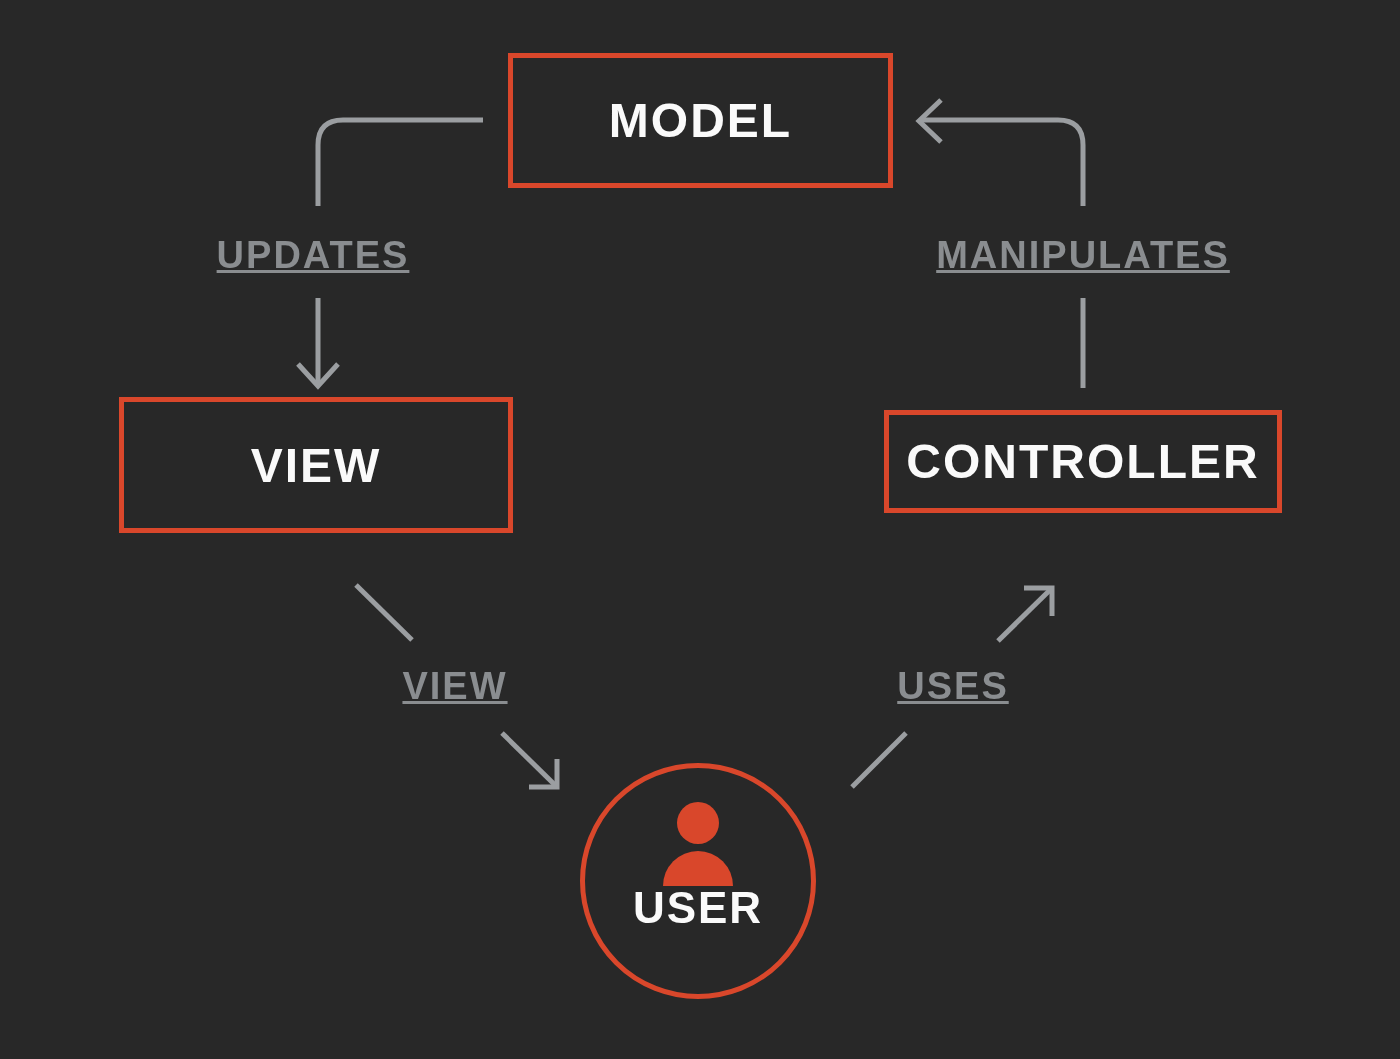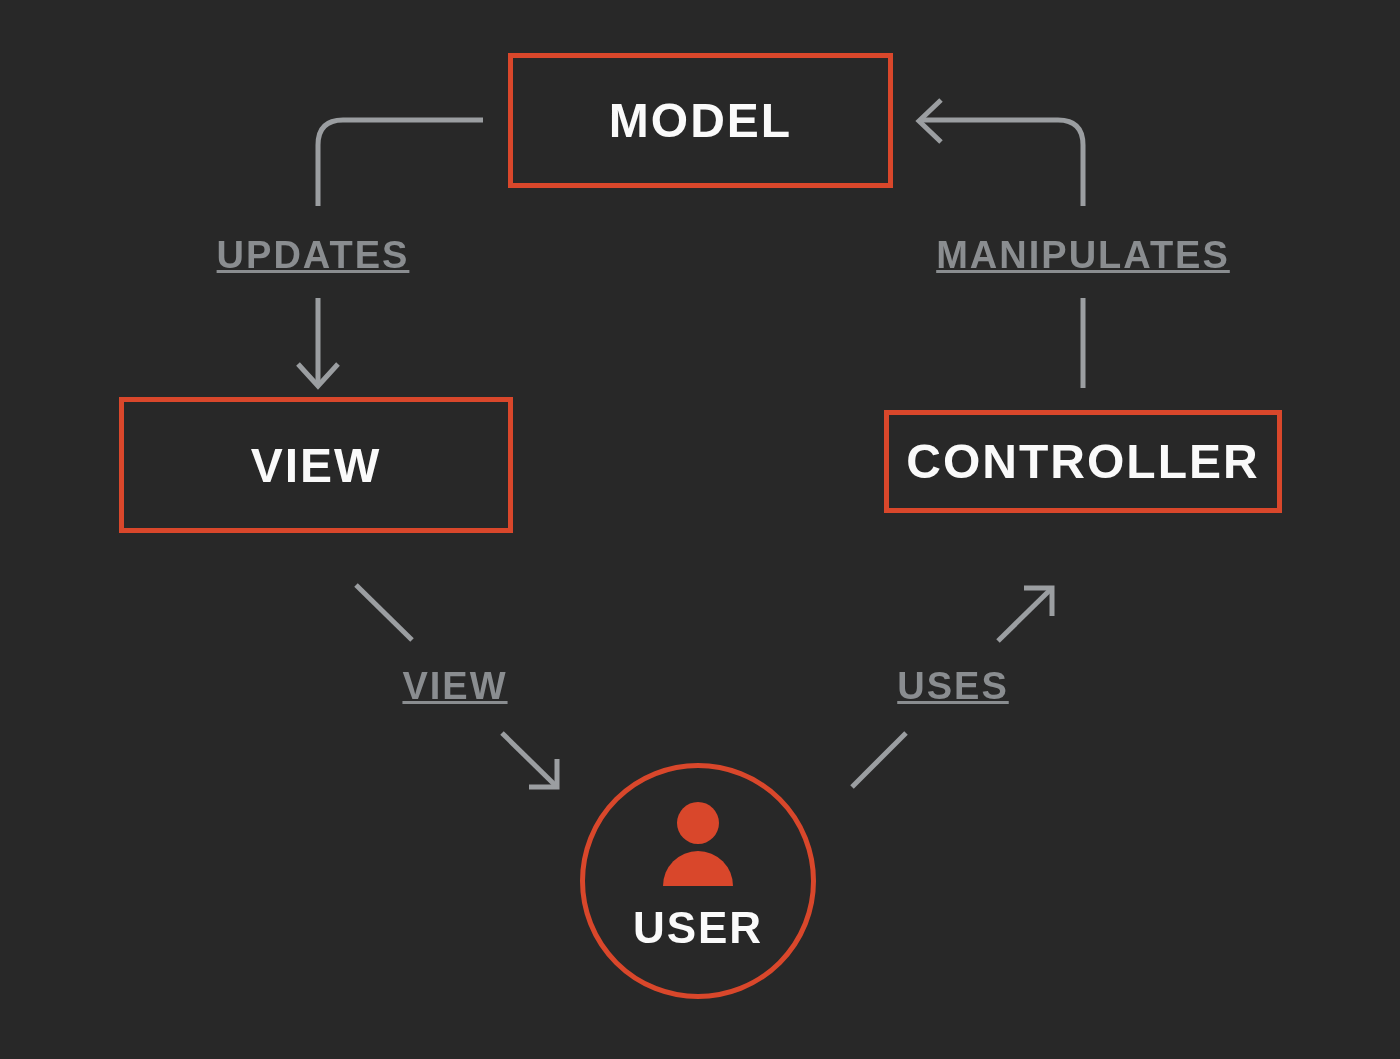--- a/index.html
+++ b/index.html
@@ -48,21 +48,20 @@
     border: 5px solid var(--accent);
     border-radius: 50%;
     display: flex;
     flex-direction: column;
     align-items: center;
     justify-content: flex-start;
     padding-top: 34px;
   }
   .user-icon { display: block; }
   .user-label {
-    margin-top: 20px;
     color: var(--node-text);
     font-size: 44px;
     font-weight: bold;
     letter-spacing: 2px;
     line-height: 1;
   }
   .edge-label {
     position: absolute;
     width: 340px;
     text-align: center;

